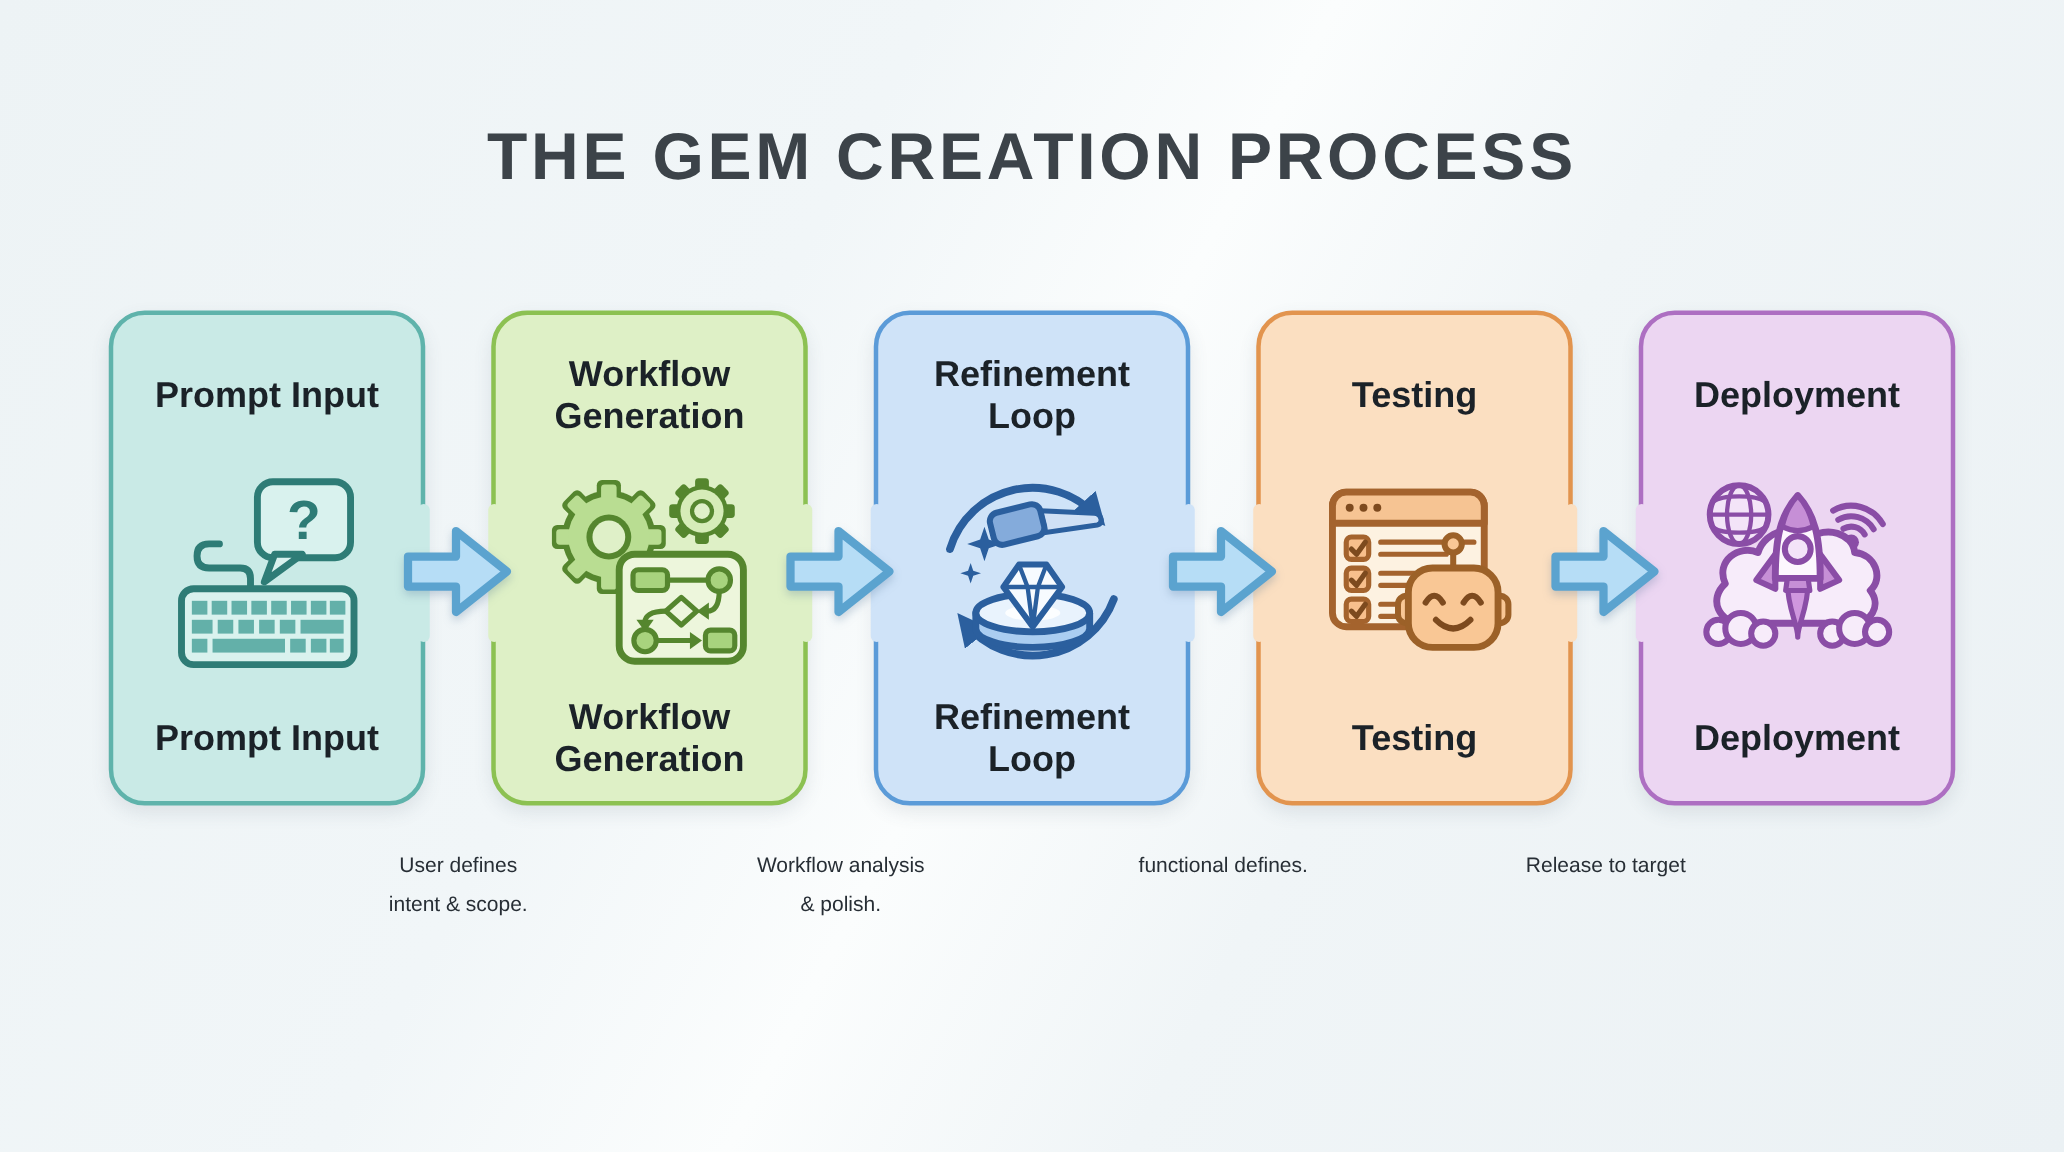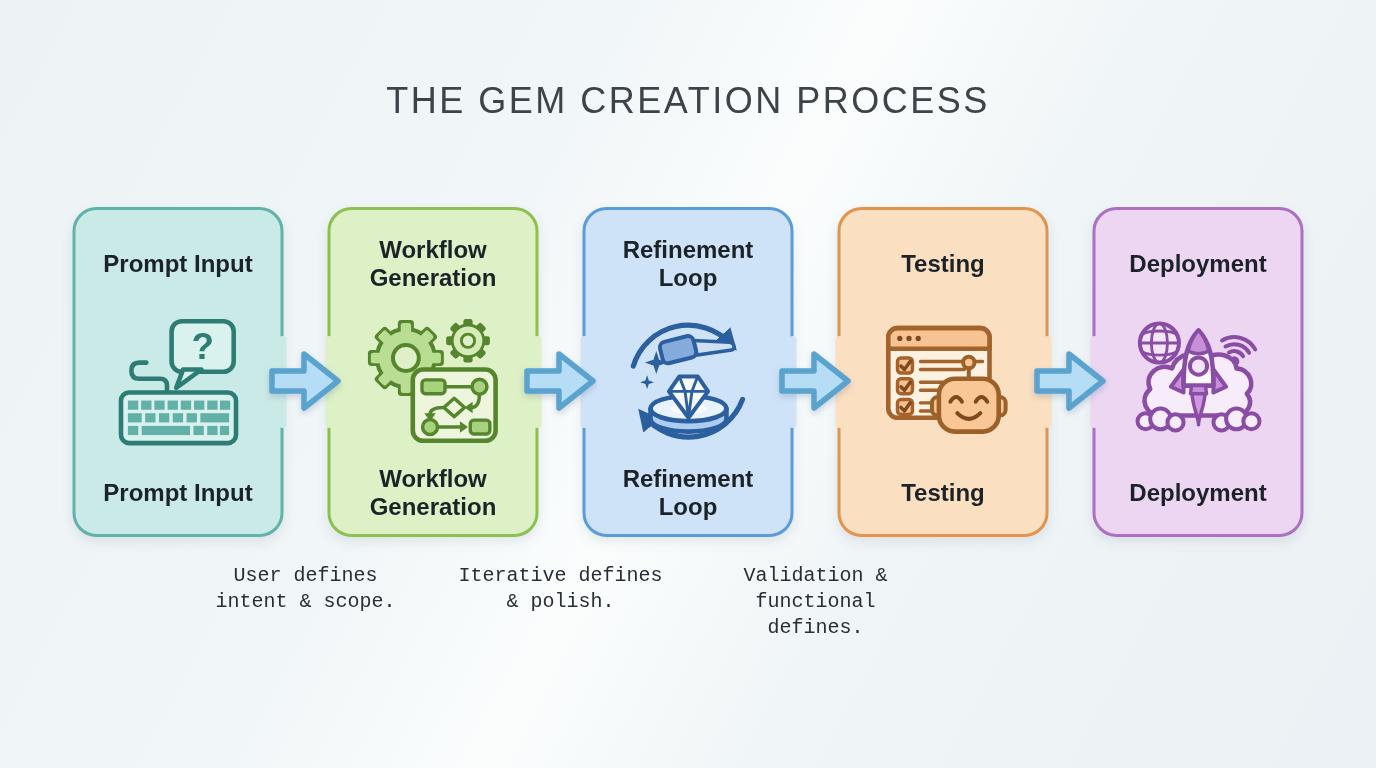--- a/index.html
+++ b/index.html
@@ -3,21 +3,21 @@
 <meta charset="utf-8">
 <style>
   html,body{margin:0;padding:0;}
   body{
     width:1376px;height:768px;position:relative;overflow:hidden;
     font-family:"Liberation Sans",sans-serif;
     background:linear-gradient(118deg,#edf3f5 0%,#f1f6f8 35%,#fbfdfd 50%,#f0f5f7 65%,#ebf1f4 100%);
   }
   .page-title{
     position:absolute;top:80px;left:0;width:100%;
-    text-align:center;font-size:36px;font-weight:400;letter-spacing:2.5px;
+    text-align:center;font-size:44px;font-weight:700;letter-spacing:2.5px;
     color:#3c4349;
   }
   .cards{
     position:absolute;top:207px;left:50%;transform:translateX(-50%);
     display:flex;gap:44px;justify-content:flex-end;
   }
   .card{
     width:211px;height:330px;box-sizing:border-box;
     border:3px solid var(--bd);border-radius:24px;background:var(--bg);
     position:relative;display:flex;flex-direction:column;align-items:center;
@@ -35,21 +35,21 @@
     text-align:center;font-size:24px;font-weight:700;line-height:1.18;color:#1b2228;
   }
   .card-title.bottom{flex:0 0 74px;}
   .icon-wrap{flex:0 0 150px;display:flex;align-items:center;justify-content:center;}
   .icon-wrap svg{width:138px;height:138px;}
   .captions{
     position:absolute;top:563px;left:50%;transform:translateX(-50%);
     display:flex;gap:44px;
   }
   .caption{
-    width:211px;text-align:center;font-size:20px;line-height:26px;color:#272e35;font-family:Liberation Mono, monospace;
+    width:211px;text-align:center;font-size:14px;line-height:26px;color:#272e35;
   }
   .caption span{display:block;}
   .arrow{
     position:absolute;width:78px;height:72px;
     filter:drop-shadow(0 3px 3px rgba(60,100,140,.25));
   }
   .arrow svg{width:100%;height:100%;}
 </style>
 </head>
 <body style="--arrow-fill: #b6ddf6; --arrow-stroke: #5ba3cf;">
@@ -267,22 +267,22 @@
       <path d="M6,26 L38,26 L38,9 L72,36 L38,63 L38,46 L6,46 Z" style="fill:var(--arrow-fill);stroke:var(--arrow-stroke);" stroke-width="5.5" stroke-linejoin="round" stroke-linecap="round"></path>
     </svg>
 </div>
 
 <div class="captions">
   <div class="caption">
     <span>User defines</span>
     <span>intent &amp; scope.</span>
   </div>
   <div class="caption">
-    <span>Iterative defines</span>
+    <span>Workflow analysis</span>
     <span>&amp; polish.</span>
   </div>
   <div class="caption">
-    <span>Validation &amp;</span>
     <span>functional defines.</span>
   </div>
   <div class="caption">
+    <span>Release to target</span>
   </div>
 </div>
 
 </body></html>

